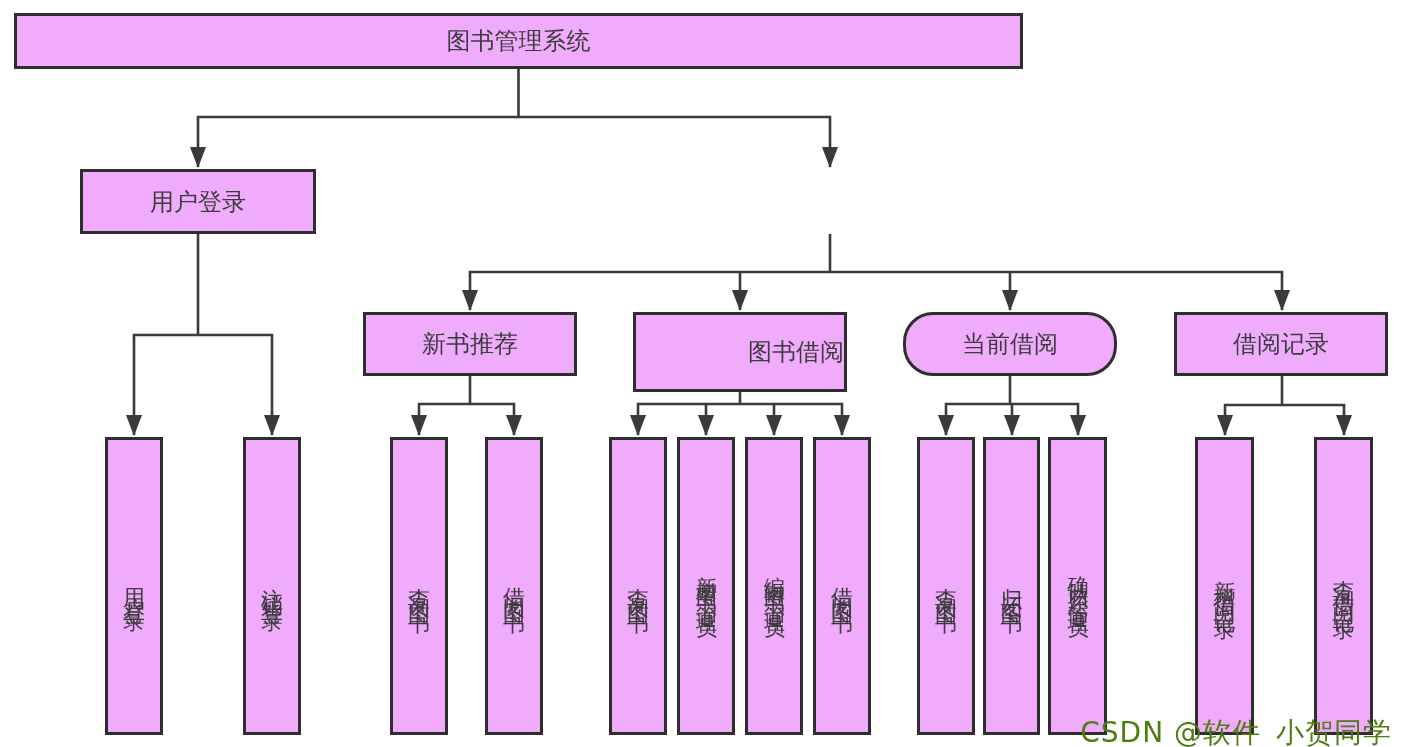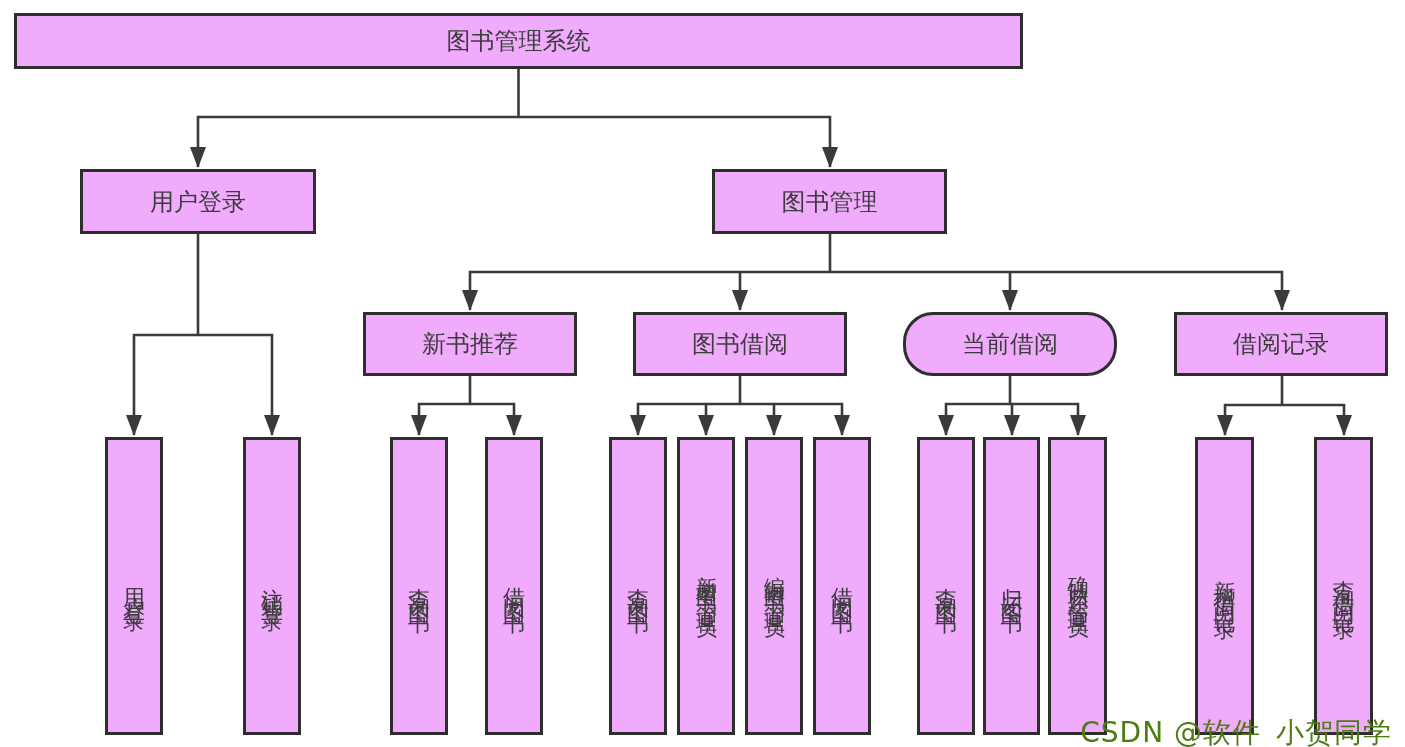--- a/index.html
+++ b/index.html
@@ -74,28 +74,25 @@
     </g>
   </svg>
 
   <div class="box" style="left:14px;top:13px;width:1009px;height:56px;">
     <span class="hlabel">图书管理系统</span>
   </div>
 
   <div class="box" style="left:80px;top:169px;width:236px;height:65px;">
     <span class="hlabel">用户登录</span>
   </div>
-  <div class="box" style="left:712px;top:169px;width:235px;height:65px;">
-    <span class="hlabel">图书管理</span>
-  </div>
 
   <div class="box" style="left:363px;top:312px;width:214px;height:64px;text-align:center;">
     <span class="hlabel">新书推荐</span>
   </div>
-  <div class="box" style="left:633px;top:312px;width:214px;height:64px;">
+  <div class="box" style="left:633px;top:312px;width:214px;height:80px;justify-content:flex-end;">
     <span class="hlabel">图书借阅</span>
   </div>
   <div class="box" style="left:903px;top:312px;width:214px;height:64px;border-radius:30px;">
     <span class="hlabel">当前借阅</span>
   </div>
   <div class="box" style="left:1174px;top:312px;width:214px;height:64px;">
     <span class="hlabel">借阅记录</span>
   </div>
 
   <div class="box" style="left:105px;top:437px;width:58px;height:298px;">

